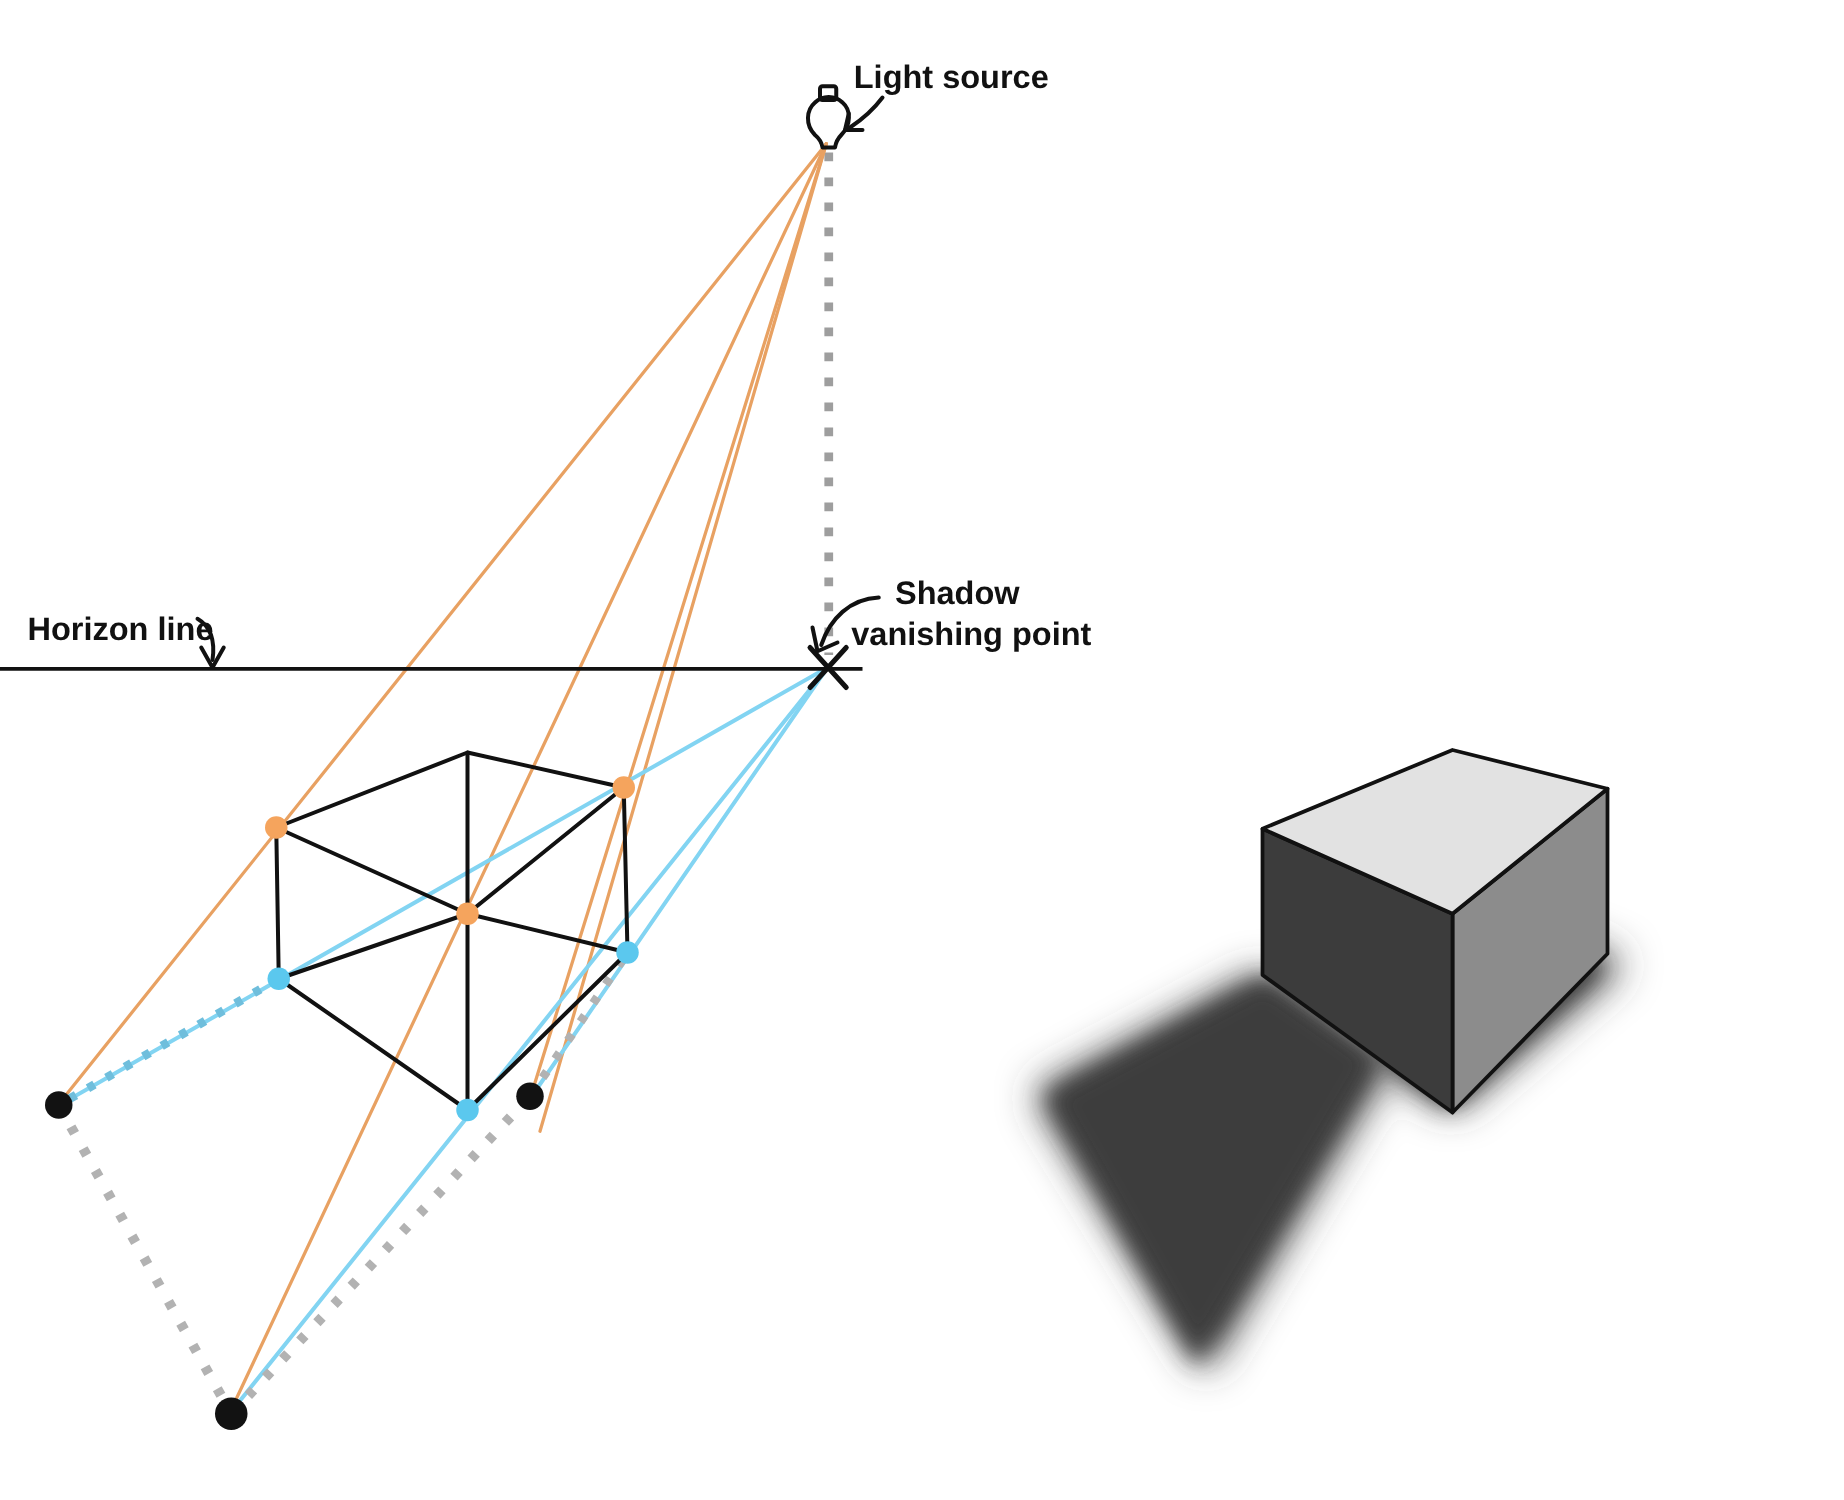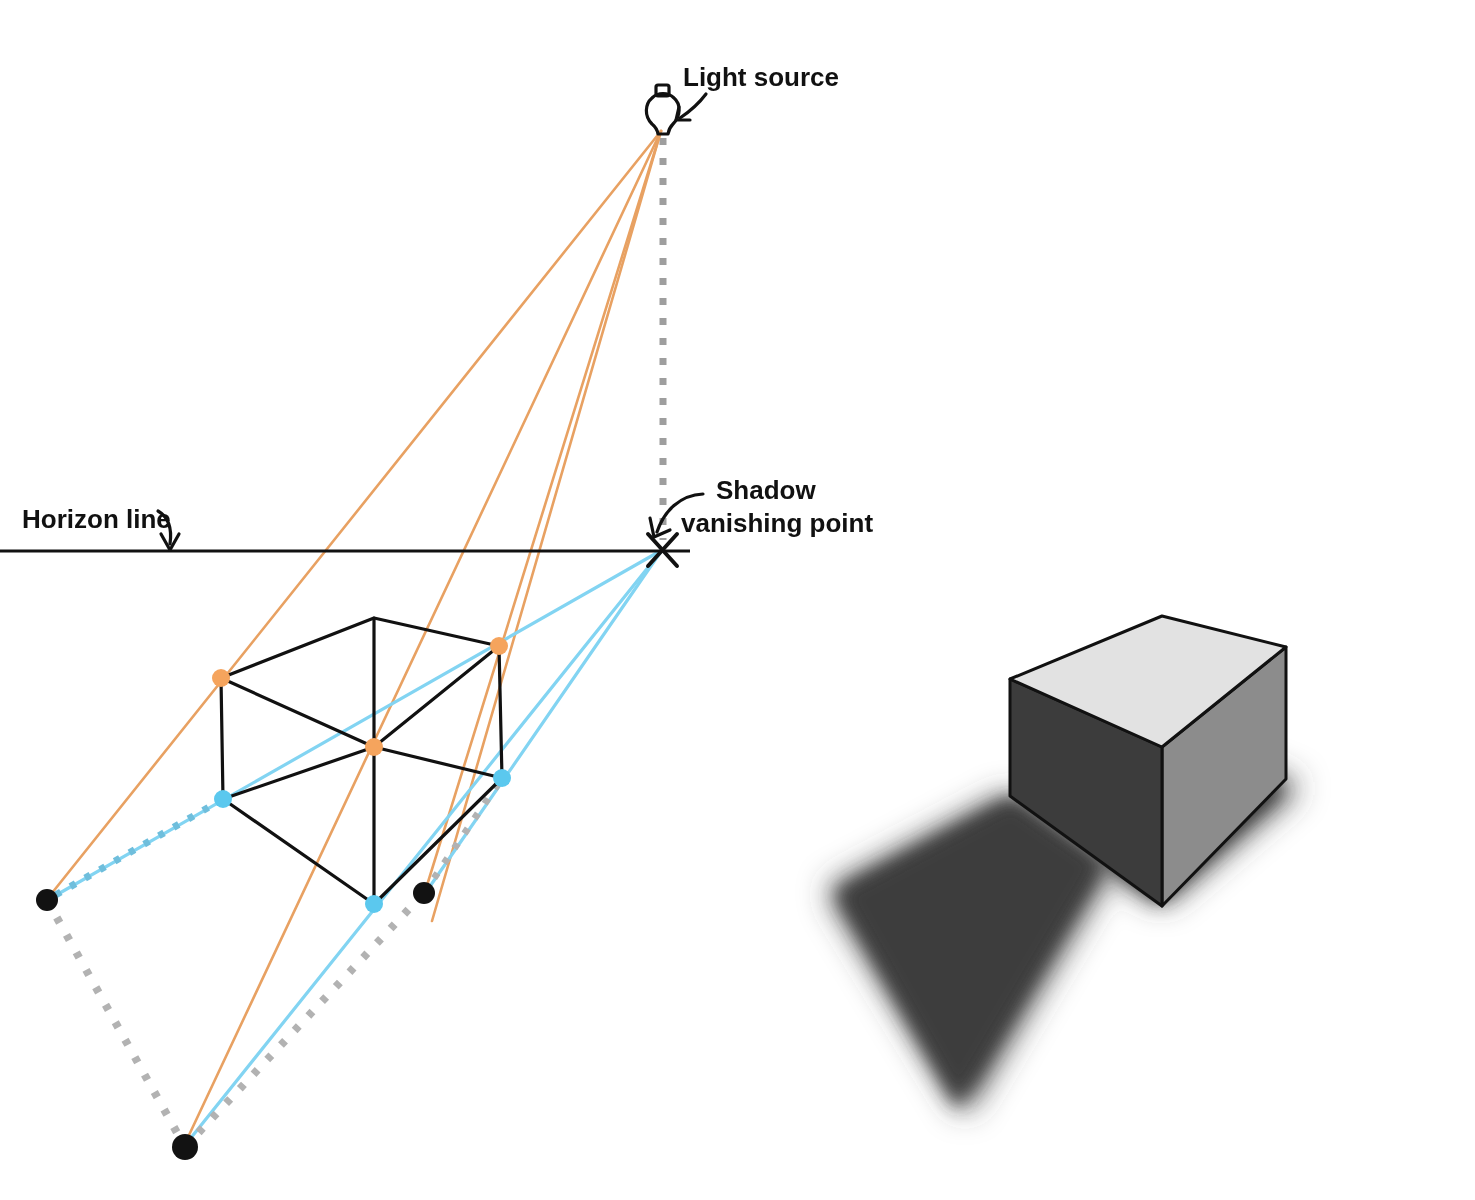--- a/index.html
+++ b/index.html
@@ -10,21 +10,21 @@
   }
   body {
     width: 1475px;
     height: 1200px;
     position: relative;
     font-family: "Liberation Sans", sans-serif;
     overflow: hidden;
   }
   #stage {
     position: absolute;
-    left: 0; top: 16px;
+    left: 0; top: 0;
     width: 1475px;
     height: 1008px;
   }
   svg.diagram {
     position: absolute;
     left: 0; top: 0;
     width: 1475px;
     height: 1200px;
     display: block;
   }

